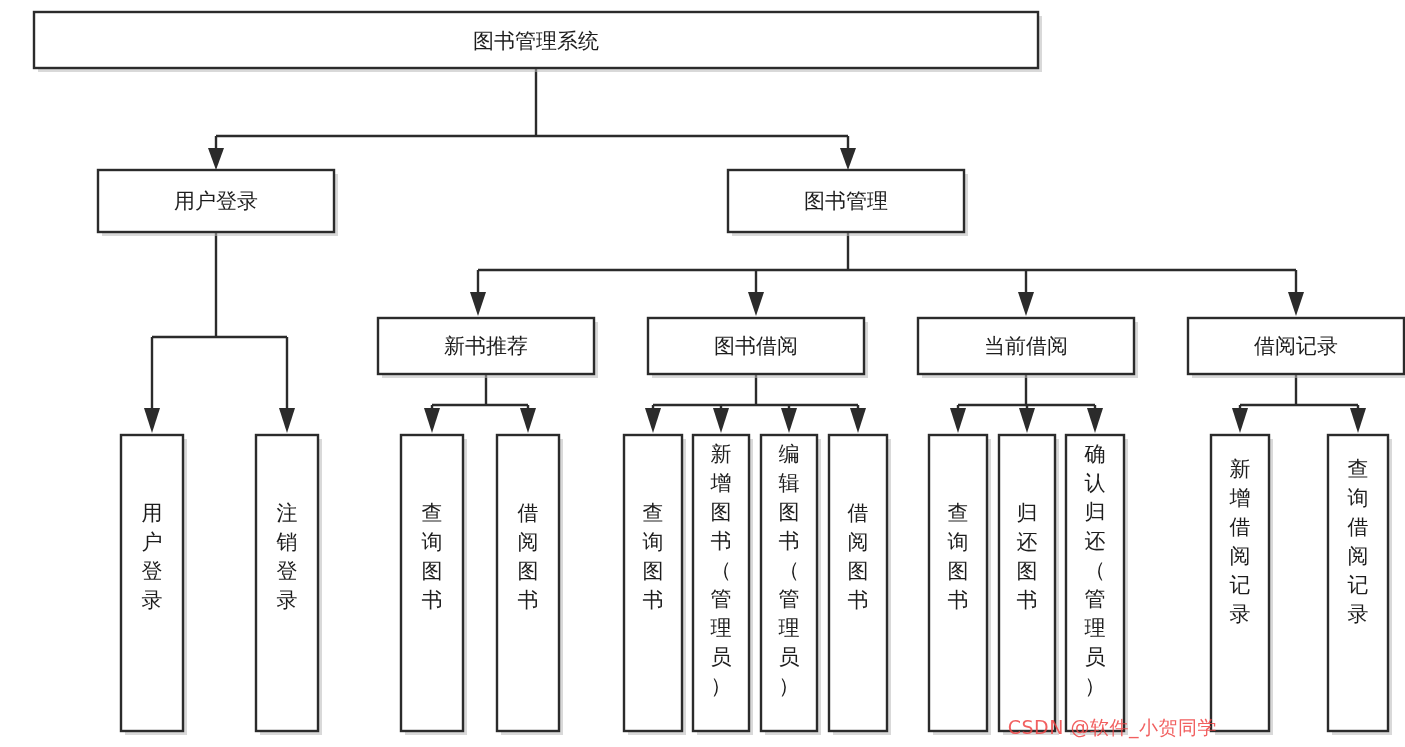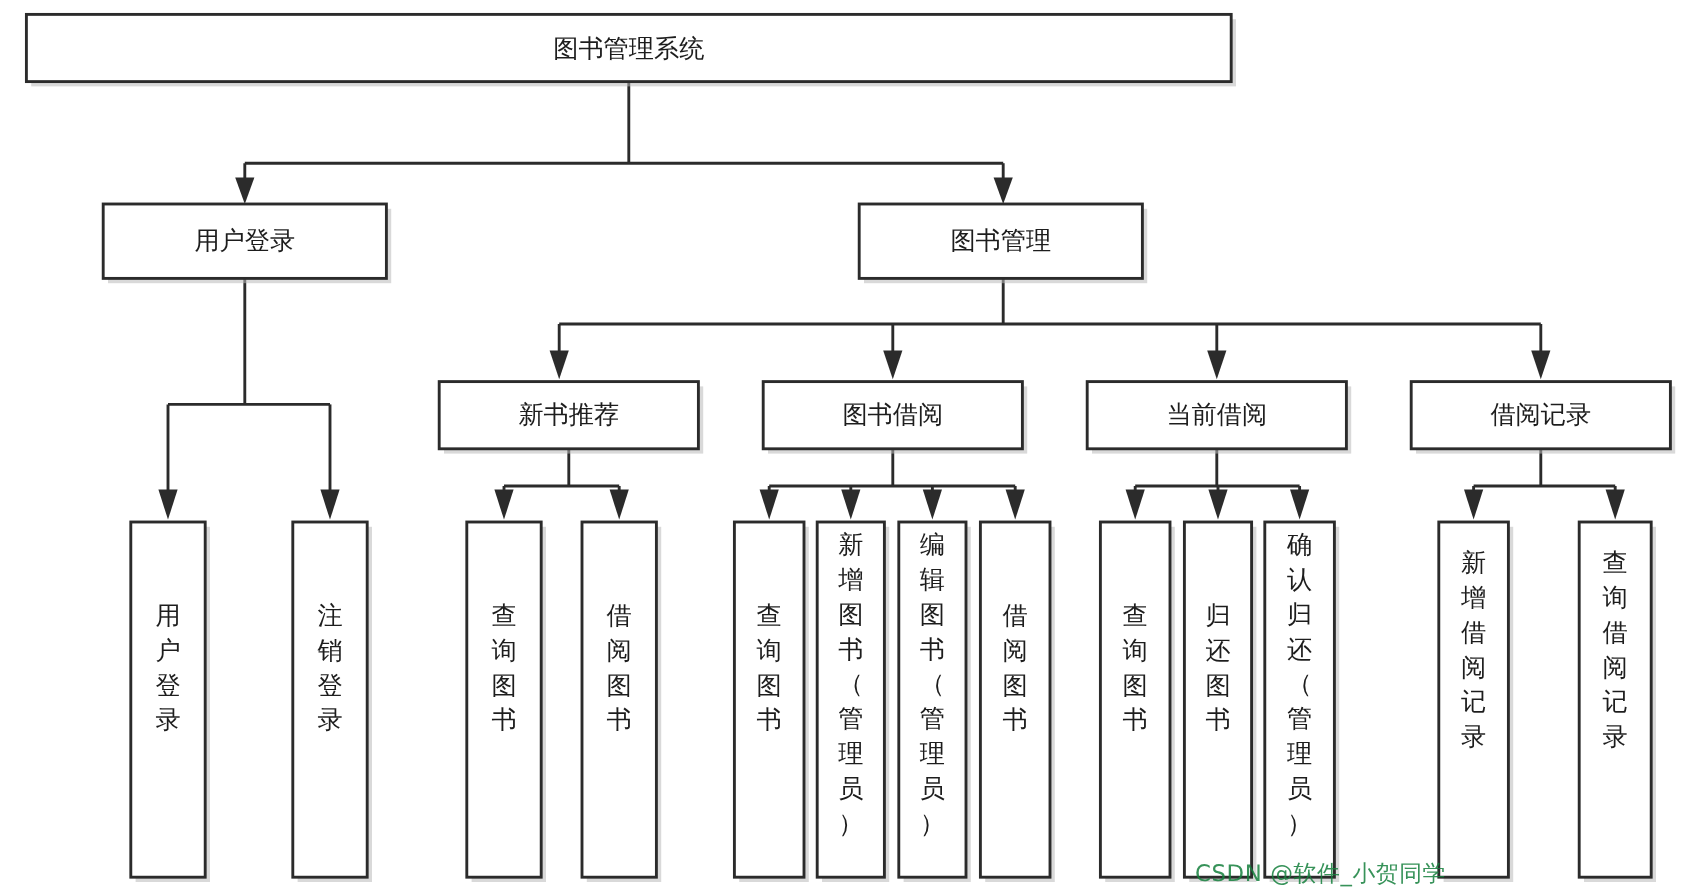--- a/index.html
+++ b/index.html
@@ -9,21 +9,21 @@
   }
   body {
     width: 1405px;
     height: 747px;
     position: relative;
     overflow: hidden;
     font-family: "DejaVu Sans", "Liberation Sans", sans-serif;
   }
   #diagram-root {
     position: absolute;
-    left: 4px;
+    left: 16px;
     top: 0;
     width: 1217px;
     height: 747px;
   }
   svg.diagram {
     display: block;
     width: 1405px;
     height: 747px;
   }
   .node-box {
@@ -56,21 +56,21 @@
     font-family: "DejaVu Sans", "Liberation Sans", sans-serif;
     font-size: 21px;
     text-anchor: middle;
   }
   .watermark {
     position: absolute;
     right: 16px;
     bottom: 6px;
     font-family: "DejaVu Sans", "Liberation Sans", sans-serif;
     font-size: 19px;
-    color: #15803d;
+    color: #ef4444;
     opacity: 0.85;
     letter-spacing: 0.5px;
     white-space: nowrap;
     user-select: none;
   }
 </style>
 </head>
 <body>
 
 <div id="diagram-root">

